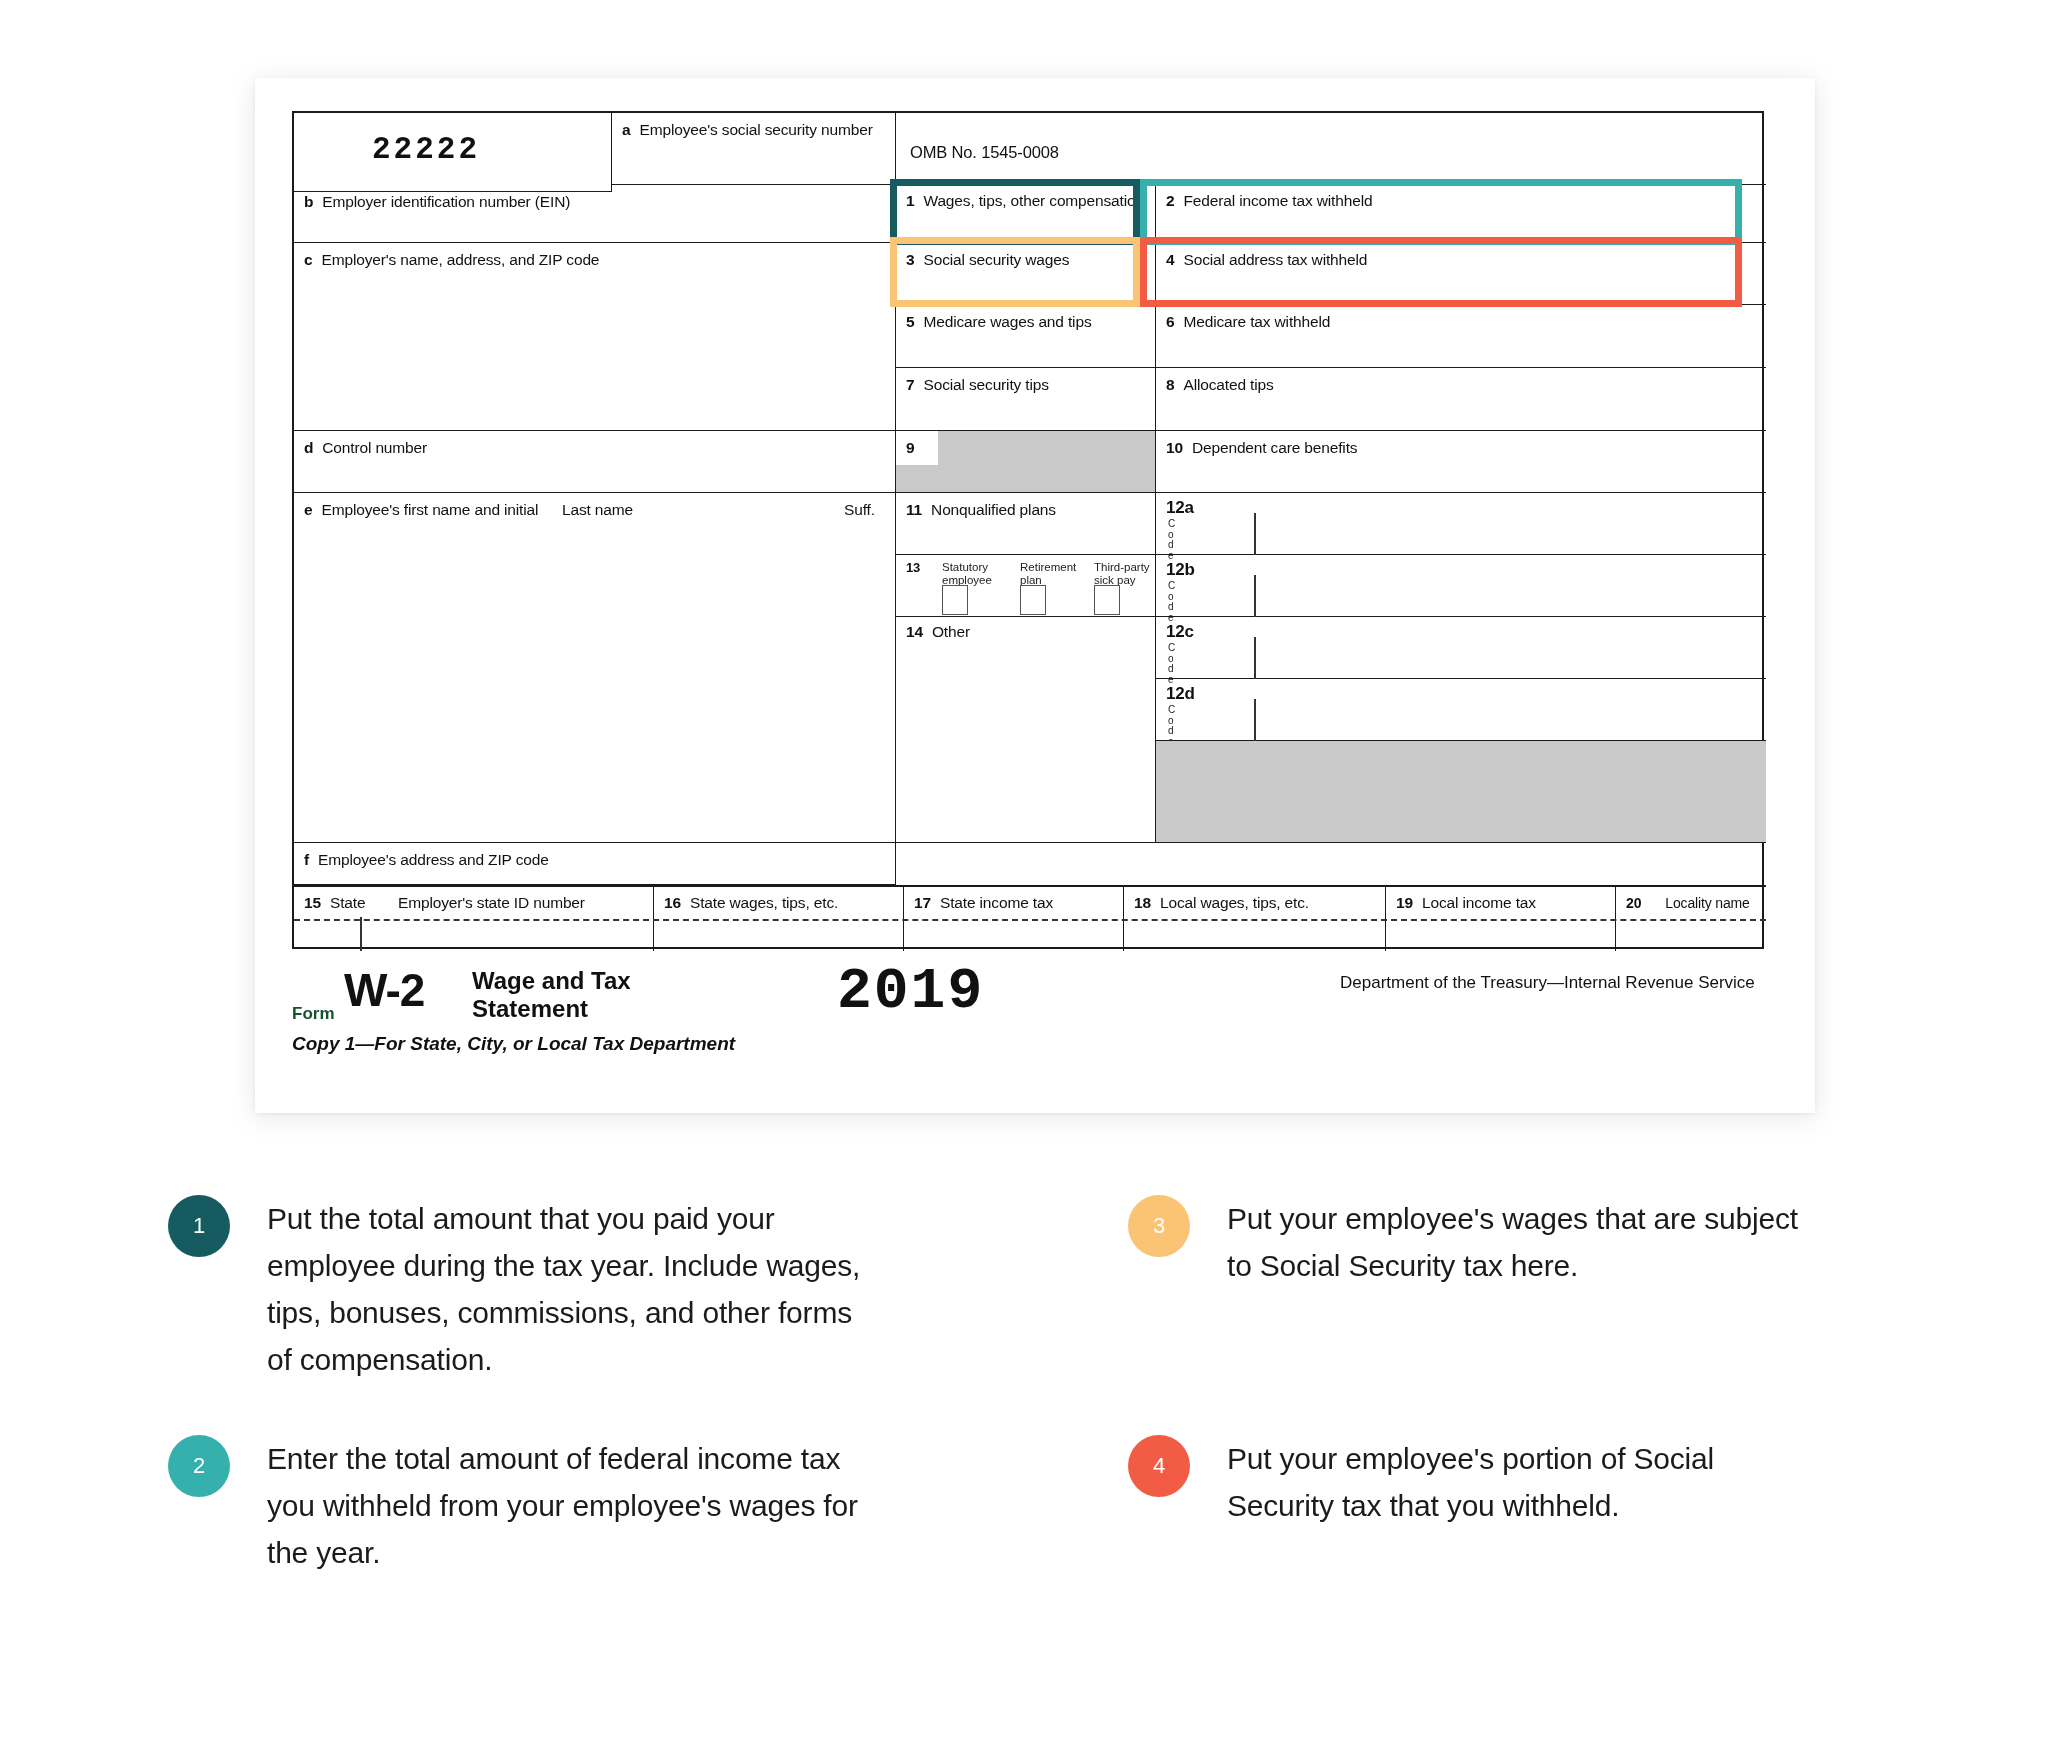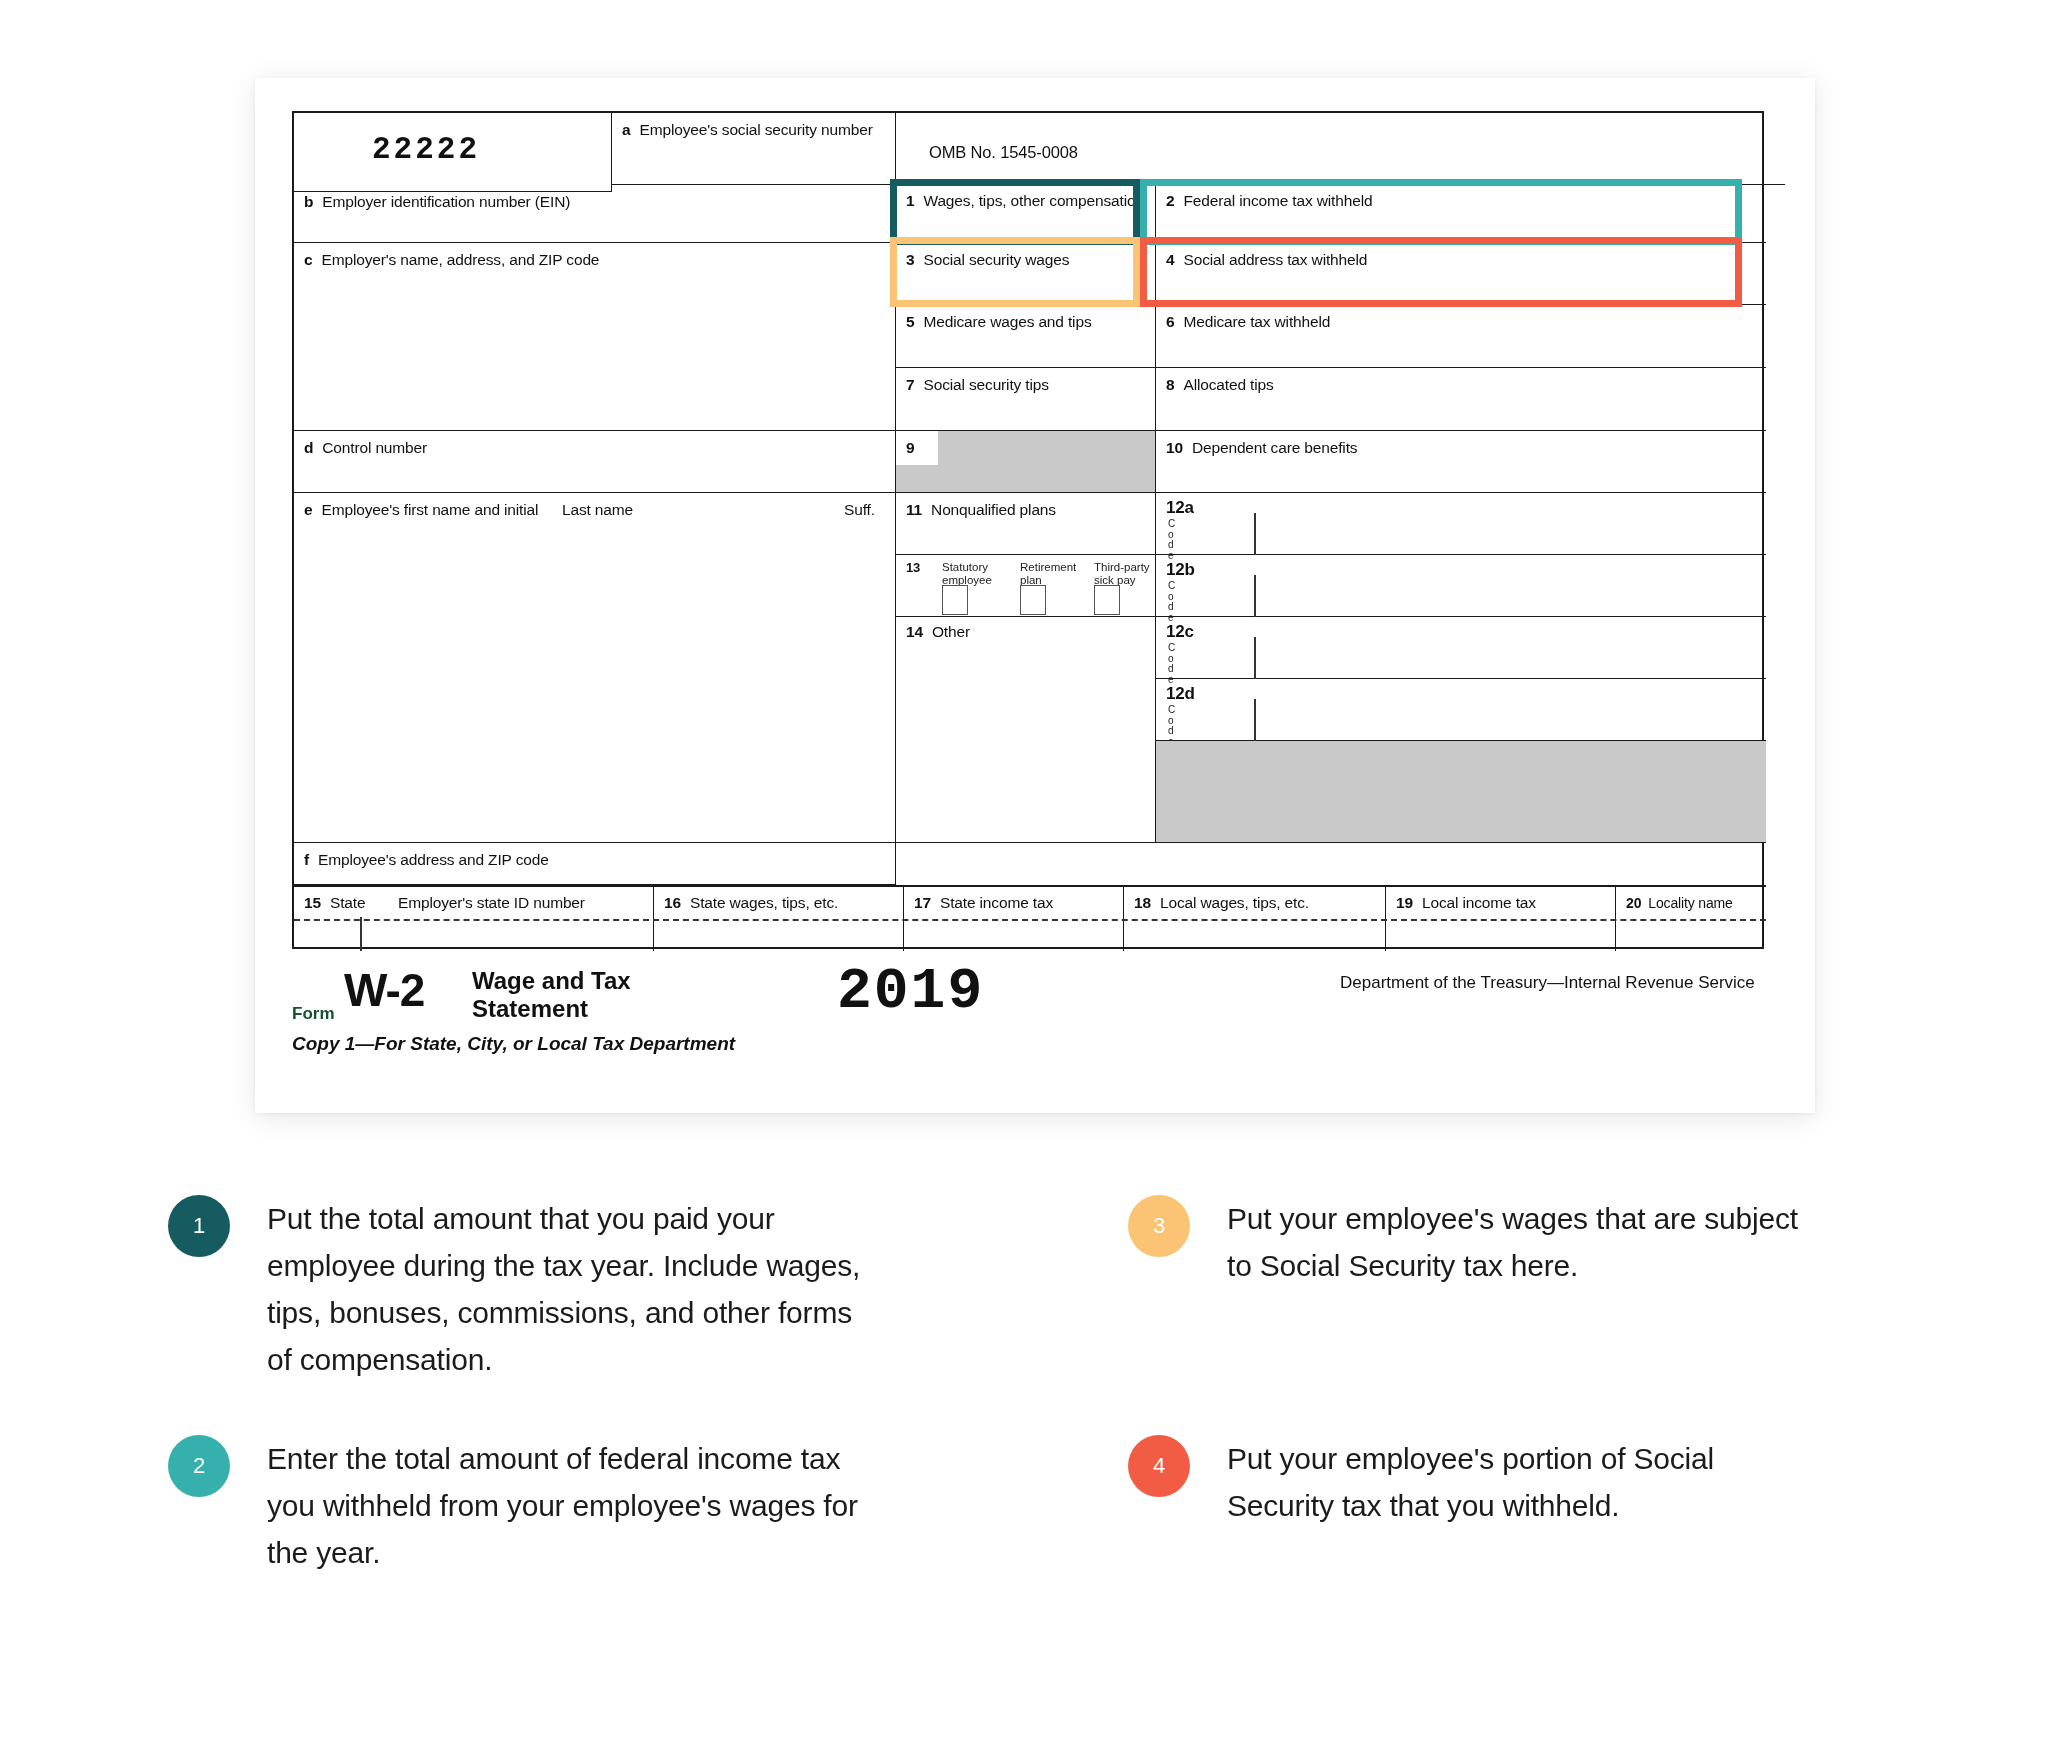--- a/index.html
+++ b/index.html
@@ -151,21 +151,21 @@
   <div id="w2">
 
     <div class="frame">
 
       <div class="cell br bb" style="left:0;top:0;width:318px;height:79px;">
         <div class="bignum" style="position:absolute;left:78px;top:19px;">22222</div>
       </div>
       <div class="cell br bb" style="left:318px;top:0;width:284px;height:72px;">
         <div class="lbl" style="left:10px;top:8px;"><span class="num">a</span><span class="txt">Employee's social security number</span></div>
       </div>
-      <div class="cell bb" style="left:621px;top:0;width:870px;height:72px;">
+      <div class="cell bb" style="left:602px;top:0;width:870px;height:72px;">
         <div class="lbl" style="left:14px;top:30px;font-size:16.5px;">OMB No. 1545-0008</div>
       </div>
 
       <div class="cell br bb" style="left:0;top:72px;width:602px;height:58px;">
         <div class="lbl" style="left:10px;top:8px;"><span class="num">b</span><span class="txt">Employer identification number (EIN)</span></div>
       </div>
       <div class="cell br bb" style="left:602px;top:72px;width:260px;height:58px;">
         <div class="lbl" style="left:10px;top:7px;"><span class="num">1</span><span class="txt">Wages, tips, other compensation</span></div>
       </div>
       <div class="cell bb" style="left:862px;top:72px;width:610px;height:58px;">
@@ -290,21 +290,21 @@
       <div class="cell bt-h br" style="left:610px;top:772px;width:220px;height:66px;">
         <div class="lbl" style="left:10px;top:7px;"><span class="num">17</span><span class="txt">State income tax</span></div>
       </div>
       <div class="cell bt-h br" style="left:830px;top:772px;width:262px;height:66px;">
         <div class="lbl" style="left:10px;top:7px;"><span class="num">18</span><span class="txt">Local wages, tips, etc.</span></div>
       </div>
       <div class="cell bt-h br" style="left:1092px;top:772px;width:230px;height:66px;">
         <div class="lbl" style="left:10px;top:7px;"><span class="num">19</span><span class="txt">Local income tax</span></div>
       </div>
       <div class="cell bt-h" style="left:1322px;top:772px;width:150px;height:66px;">
-        <div class="lbl" style="left:10px;top:8px;font-size:14px;"><span class="num">20</span><span class="txt" style="margin-left:7px;">Locality name</span></div>
+        <div class="lbl" style="left:10px;top:8px;font-size:14px;"><span class="num">20</span><span class="txt" style="margin-left:24px;">Locality name</span></div>
       </div>
 
       <div class="dashline" style="left:0;top:806px;width:1472px;"></div>
       <div class="vline" style="left:66px;top:810px;height:28px;"></div>
 
     </div>
 
     <div class="hl" style="left:618px;top:68px;width:250px;height:66px;border-color:#155b60;"></div>
     <div class="hl" style="left:868px;top:68px;width:602px;height:66px;border-color:#36b0ad;"></div>
     <div class="hl" style="left:618px;top:126px;width:250px;height:70px;border-color:#fac474;"></div>

